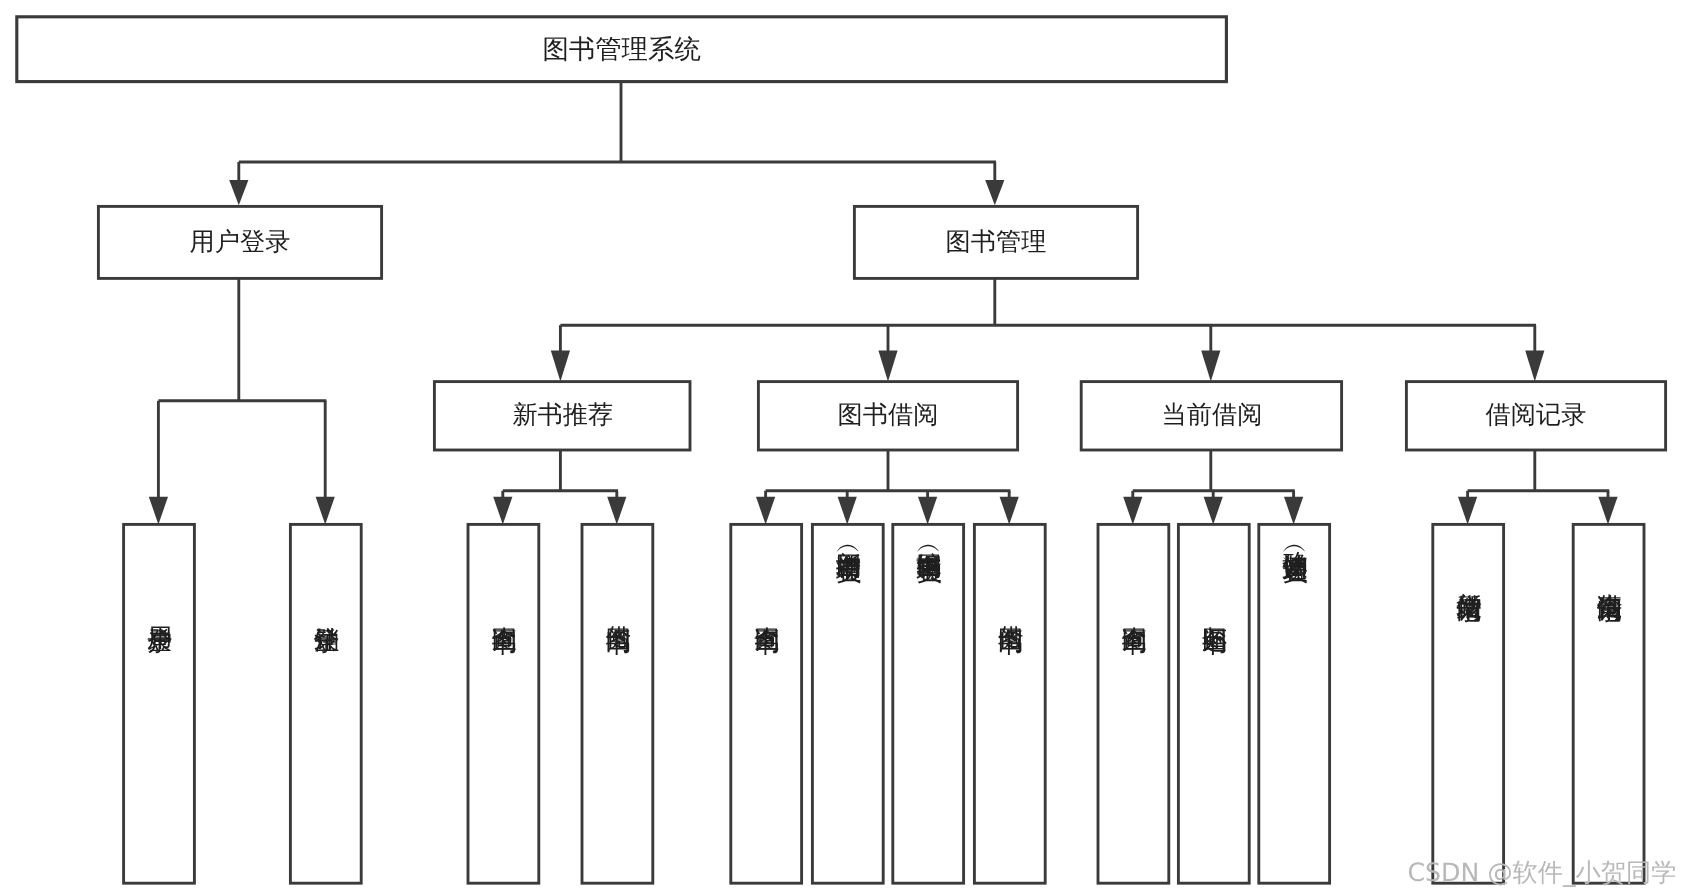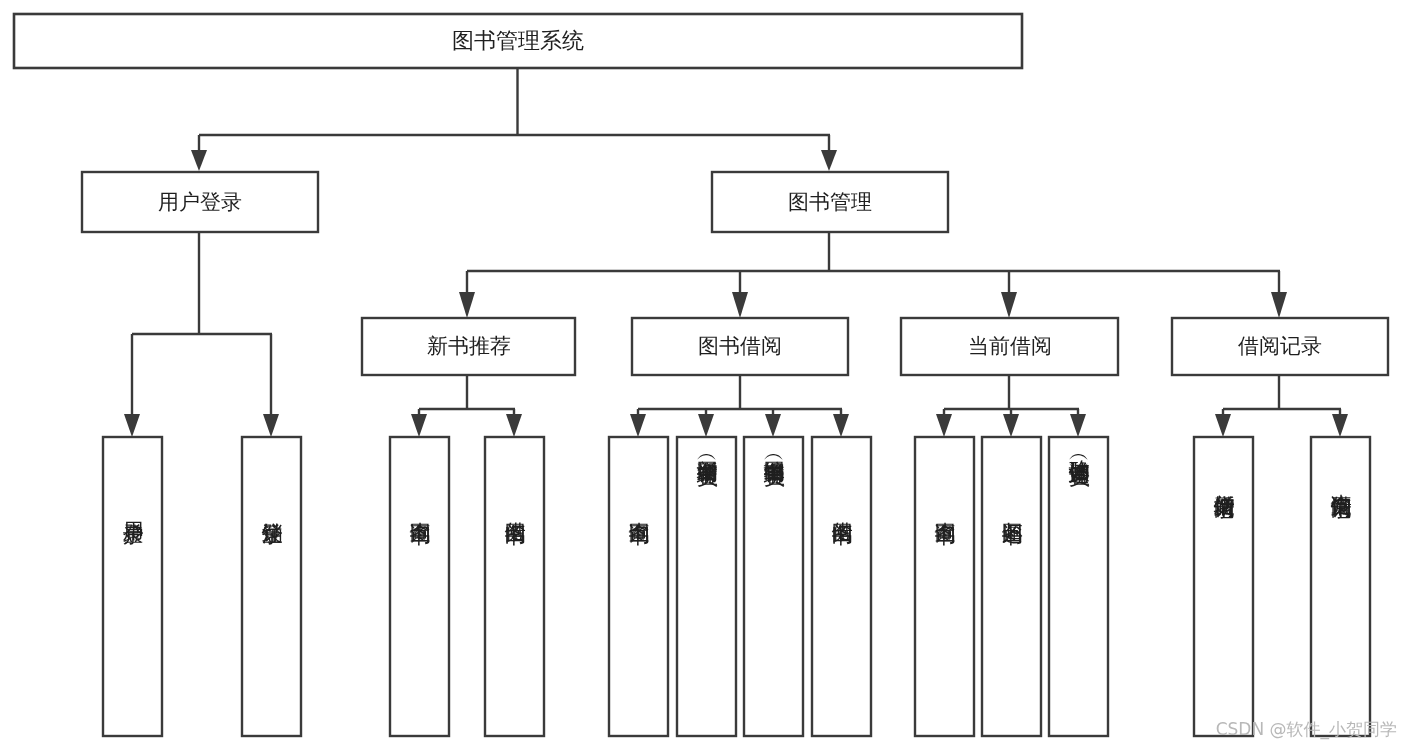--- a/index.html
+++ b/index.html
@@ -70,21 +70,21 @@
     line-height: 1.12;
     color: #1f1f1f;
     letter-spacing: 1px;
     white-space: nowrap;
   }
   .watermark {
     position: absolute;
     right: 8px;
     bottom: 6px;
     font-family: "DejaVu Sans", "Liberation Sans", sans-serif;
-    font-size: 17px;
+    font-size: 21px;
     color: #b8b8b8;
     white-space: nowrap;
     pointer-events: none;
   }
 </style>
 </head>
 <body>
 
 <div id="diagram-root">
 

